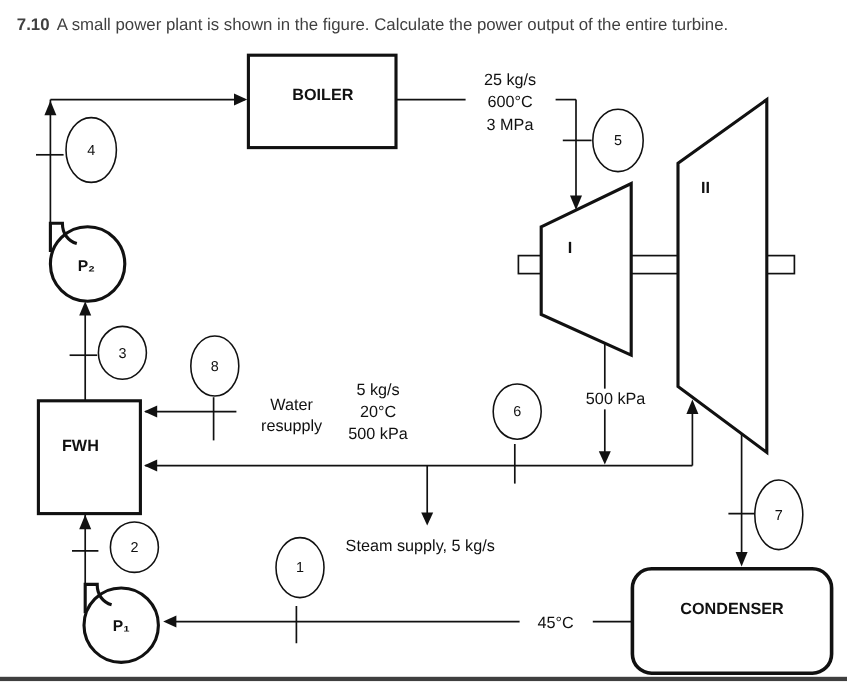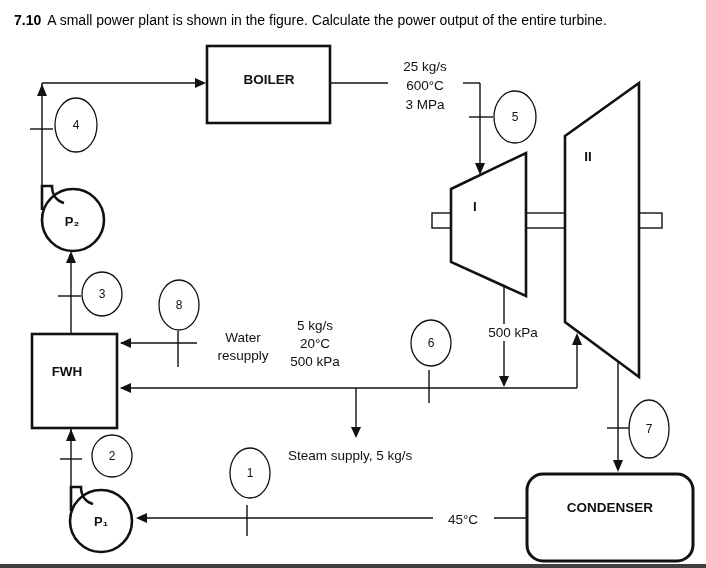--- a/index.html
+++ b/index.html
@@ -2,21 +2,21 @@
 <html><head>
 <meta charset="utf-8">
 <style>
   html,body { margin:0; padding:0; background:#fff; }
   .page {
     position:relative; width:706px; height:568px; background:#ffffff;
     font-family:"Liberation Sans", sans-serif; color:#111; overflow:hidden;
   }
   .title {
     position:absolute; left:14px; top:12px; width:680px;
-    font-size:14px; line-height:1.25; color:#000000; margin:0;
+    font-size:14px; line-height:1.25; color:#404040; margin:0;
   }
   .title b { margin-right:6px; }
   svg.diagram { position:absolute; left:0; top:0; }
 
   .pipe  { stroke:#111; stroke-width:1.4; fill:none; }
   .tick  { stroke:#111; stroke-width:1.4; fill:none; }
   .arrow { fill:#111; stroke:none; }
   .box     { fill:#fff; stroke:#111; stroke-width:2.6; }
   .condbox { fill:#fff; stroke:#111; stroke-width:3; }
   .turbine { fill:#fff; stroke:#111; stroke-width:2.6; }

